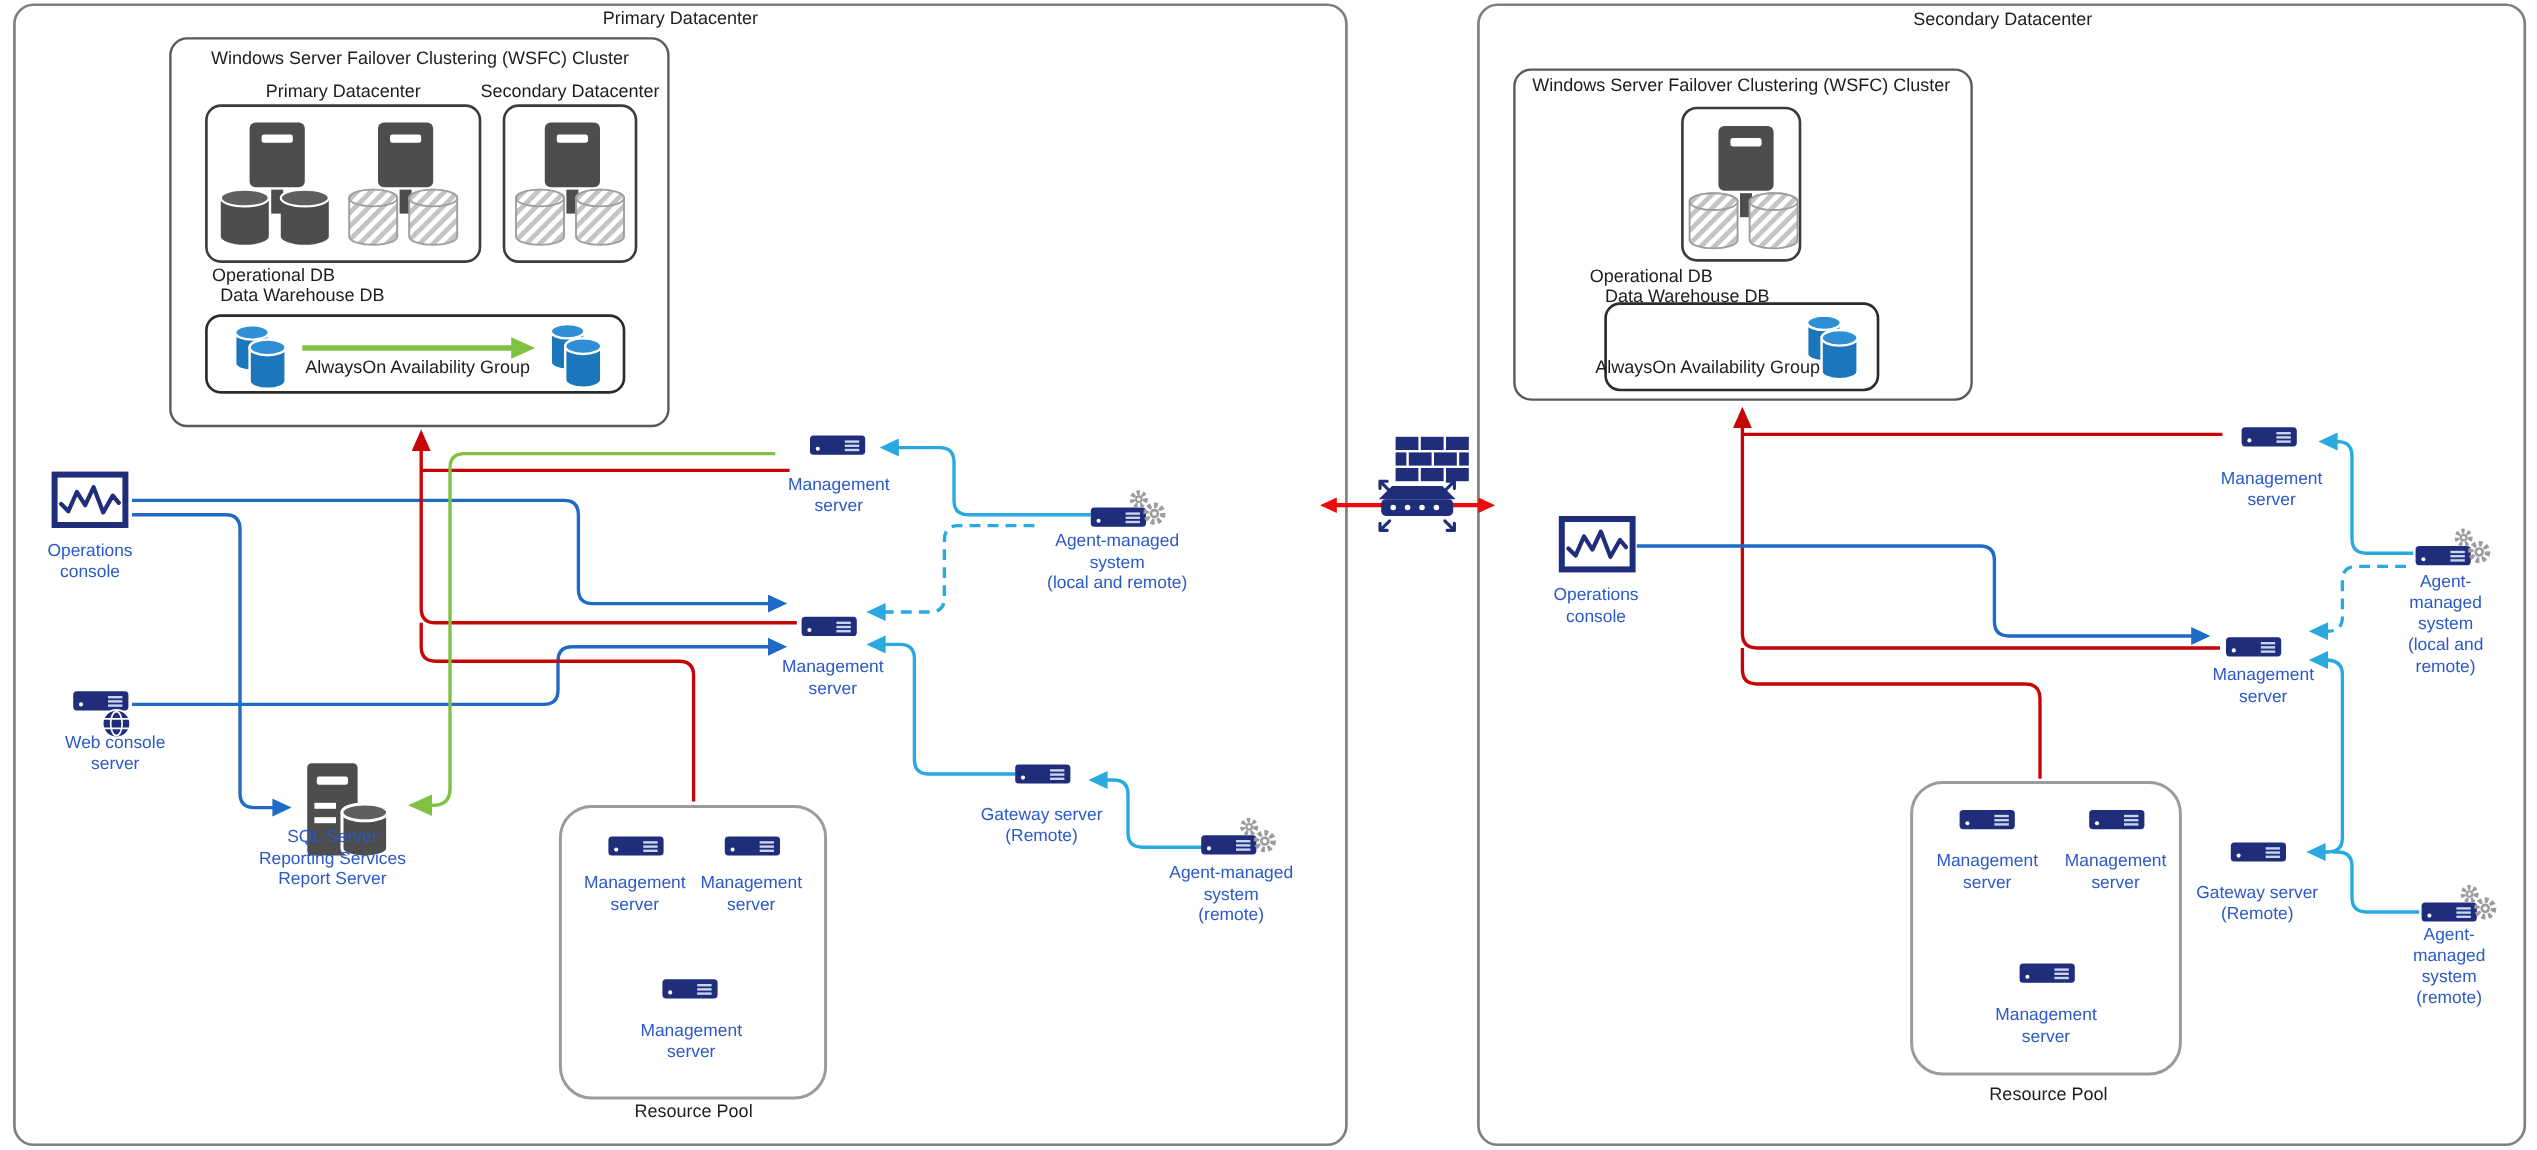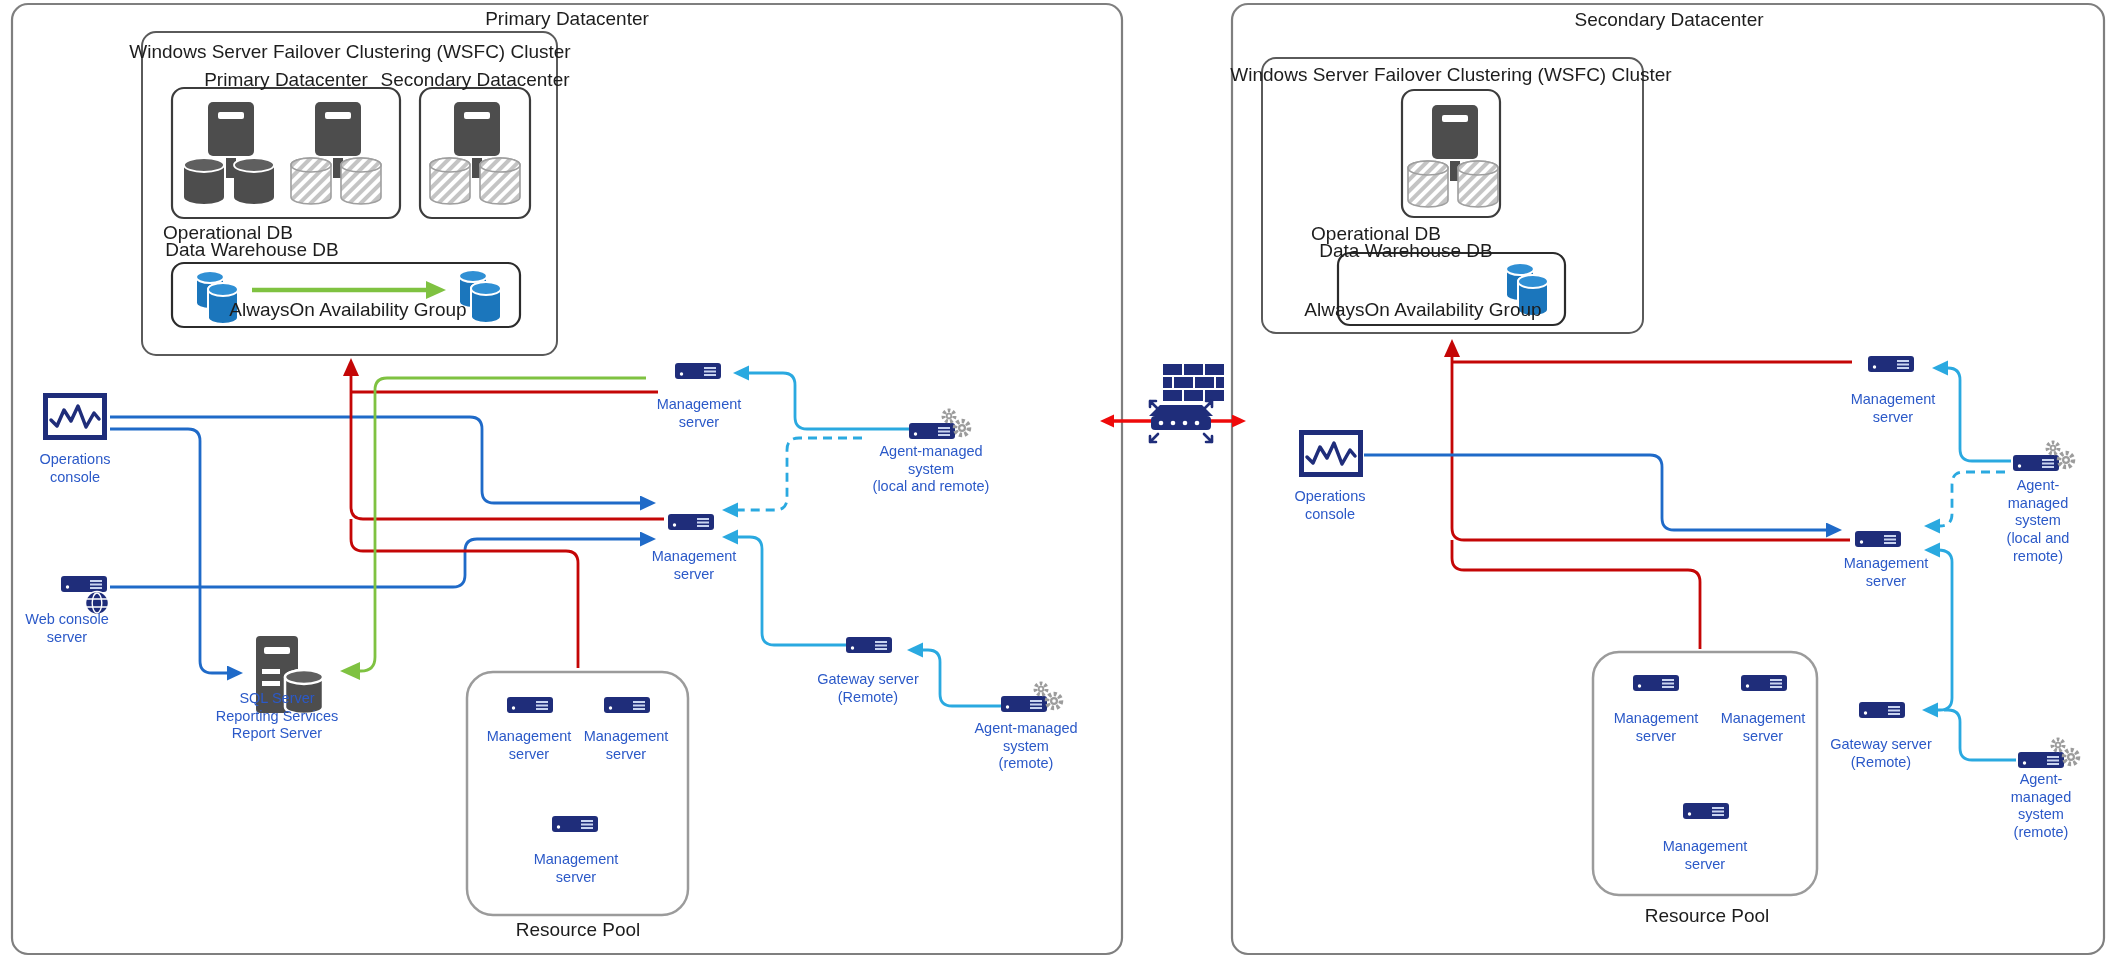--- a/index.html
+++ b/index.html
@@ -1,21 +1,21 @@
 <!DOCTYPE html>
 <html style="--label_blue: #2b59c8; --title_black: #1d1d1d; --line_blue: #1f6ac8; --line_cyan: #2aa9e0; --line_green: #7fc241; --line_red: #c40606; --arrow_red_bright: #ee0a0a; --navy_icon: #1f2d7a; --server_gray: #4d4d4d; --db_blue: #1b76bc; --box_gray: #7f7f7f;"><head>
 <meta charset="utf-8">
 <style>
   html,body{margin:0;padding:0;background:#fff;}
   #stage{position:relative;width:2114px;height:958px;background:#fff;overflow:hidden;
          font-family:"Liberation Sans",sans-serif;}
   #wires{position:absolute;left:0;top:0;}
   .lbl{position:absolute;transform:translateX(-50%);text-align:center;white-space:pre-line;
        font-size:14.5px;line-height:1.22;color:var(--label_blue);}
-  .dark{color:var(--title_black);font-size:19px;}
+  .dark{color:var(--title_black);font-size:15px;}
 </style>
 </head>
 <body>
 
 <div id="stage">
 
 <svg id="wires" width="2114" height="958" viewBox="0 0 2114 958">
   <defs>
     <pattern id="hatch" width="8" height="8" patternUnits="userSpaceOnUse" patternTransform="rotate(45)">
       <rect width="8" height="8" fill="#c4c4c4"></rect>
@@ -234,21 +234,21 @@
 
 <div class="lbl dark" style="left:1669px;top:8px">Secondary Datacenter</div>
 <div class="lbl dark" style="left:1451px;top:63px">Windows Server Failover Clustering (WSFC) Cluster</div>
 <div class="lbl dark" style="left:1376px;top:222px">Operational DB</div>
 <div class="lbl dark" style="left:1406px;top:239px">Data Warehouse DB</div>
 <div class="lbl dark" style="left:1423px;top:298px">AlwaysOn Availability Group</div>
 <div class="lbl dark" style="left:1707px;top:904px">Resource Pool</div>
 
 <div class="lbl" style="left:75px;top:451px">Operations
 console</div>
-<div class="lbl" style="left:67px;top:611px">Web console
+<div class="lbl" style="left:96px;top:611px">Web console
 server</div>
 <div class="lbl" style="left:277px;top:690px">SQL Server
 Reporting Services
 Report Server</div>
 <div class="lbl" style="left:699px;top:396px">Management
 server</div>
 <div class="lbl" style="left:694px;top:548px">Management
 server</div>
 <div class="lbl" style="left:931px;top:443px">Agent-managed
 system

